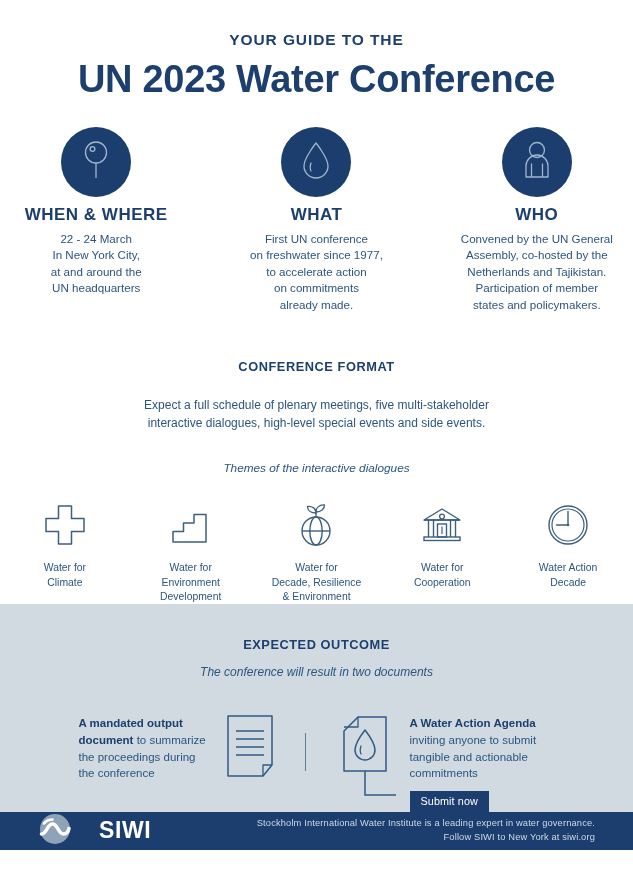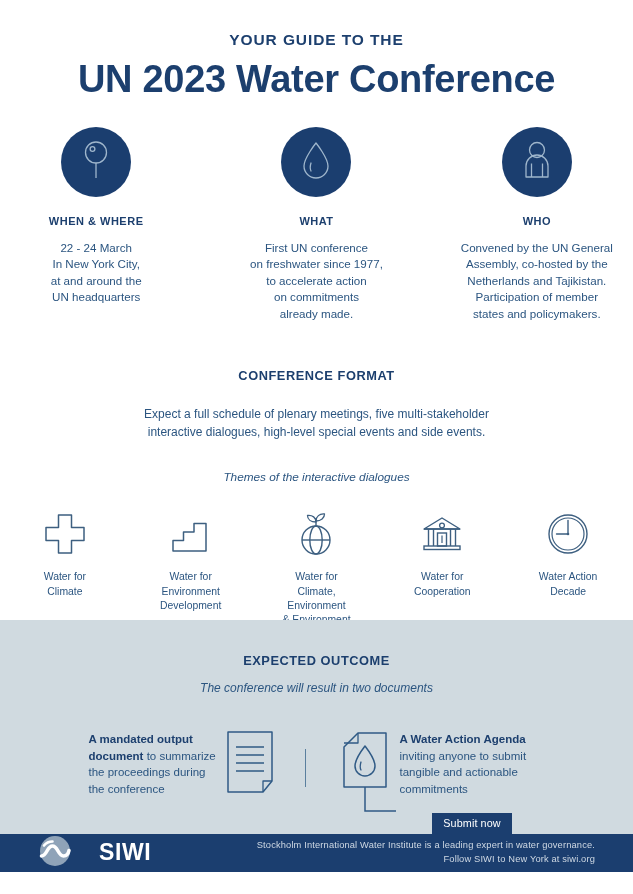--- a/index.html
+++ b/index.html
@@ -71,29 +71,29 @@
     height: 70px;
     border-radius: 50%;
     background: #1b3e6f;
     margin: 0 auto;
     display: flex;
     align-items: center;
     justify-content: center;
   }
 
   .pillar-title {
-    margin-top: 18px;
-    font-size: 11px;
+    margin-top: 8px;
+    font-size: 17px;
     font-weight: bold;
     letter-spacing: 0.5px;
     color: #1c3f6e;
   }
 
   .pillar-body {
-    margin-top: 13px;
+    margin-top: 6px;
     font-size: 11.6px;
     line-height: 1.42;
     color: #2b5580;
   }
 
   
   .format-title {
     text-align: center;
     font-size: 12.8px;
     font-weight: bold;
@@ -174,21 +174,21 @@
   .documents {
     display: flex;
     justify-content: center;
     align-items: flex-start;
     margin-top: 34px;
   }
 
   .doc-block {
     display: flex;
     align-items: flex-start;
-    gap: 4px;
+    gap: 14px;
   }
 
   .doc-text {
     font-size: 11.5px;
     line-height: 1.45;
     color: #2b5580;
     width: 130px;
   }
 
   .doc-text.left { text-align: left; padding-top: 2px; }
@@ -201,22 +201,21 @@
   .divider-v {
     width: 1px;
     height: 38px;
     background: #5a7f9e;
     margin: 20px 28px 0 28px;
   }
 
   .submit-row {
     display: flex;
     align-items: center;
-    margin-top: 15px;
-    justify-content: center;
+    margin-top: 9px;
   }
 
   .submit-btn {
     display: inline-block;
     background: #1b3e6f;
     color: #ffffff;
     font-size: 10.8px;
     padding: 4px 11px 5px 11px;
     border: none;
     font-family: "Liberation Sans", sans-serif;
@@ -369,21 +368,21 @@
             <circle cx="23" cy="30" r="14" fill="none" stroke="#3d5f80" stroke-width="1.4"></circle>
             <ellipse cx="23" cy="30" rx="6.2" ry="14" fill="none" stroke="#3d5f80" stroke-width="1.4"></ellipse>
             <line x1="9" y1="30" x2="37" y2="30" stroke="#3d5f80" stroke-width="1.4"></line>
             <line x1="23" y1="16" x2="23" y2="8" stroke="#3d5f80" stroke-width="1.4"></line>
             <path d="M23 12 C18 12 14.5 9.5 14.5 5.5 C19.5 5 23 7.5 23 12 Z" fill="none" stroke="#3d5f80" stroke-width="1.3" stroke-linejoin="round"></path>
             <path d="M23 11 C28 11 31.5 8 31.5 4 C26.5 3.5 23 6.5 23 11 Z" fill="none" stroke="#3d5f80" stroke-width="1.3" stroke-linejoin="round"></path>
           </svg>
         </div>
         <div class="theme-label">
           <div>Water for</div>
-          <div>Climate, Environment</div>
+          <div>Decade, Resilience</div>
           <div>&amp; Environment</div>
         </div>
       </div>
 
       <div class="theme">
         <div class="theme-icon">
           <svg width="46" height="46" viewBox="0 0 46 46">
             <path d="M23 7 L41 18 L5 18 Z" fill="none" stroke="#3d5f80" stroke-width="1.4" stroke-linejoin="round"></path>
             <circle cx="23" cy="14.5" r="2.4" fill="none" stroke="#3d5f80" stroke-width="1.3"></circle>
             <line x1="5" y1="18" x2="41" y2="18" stroke="#3d5f80" stroke-width="1.4"></line>

